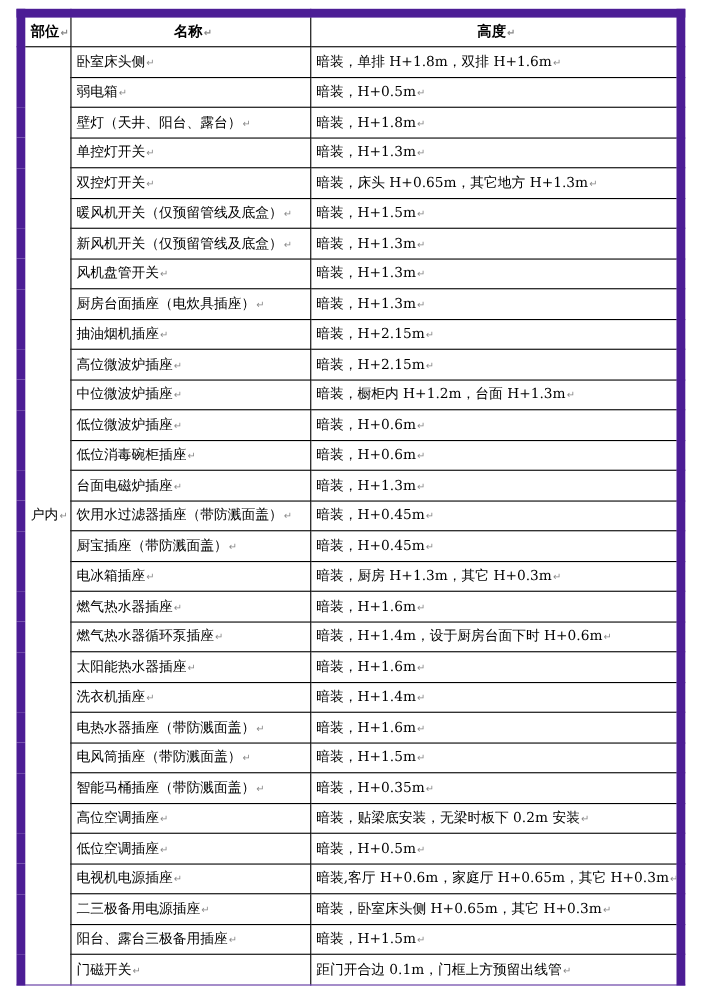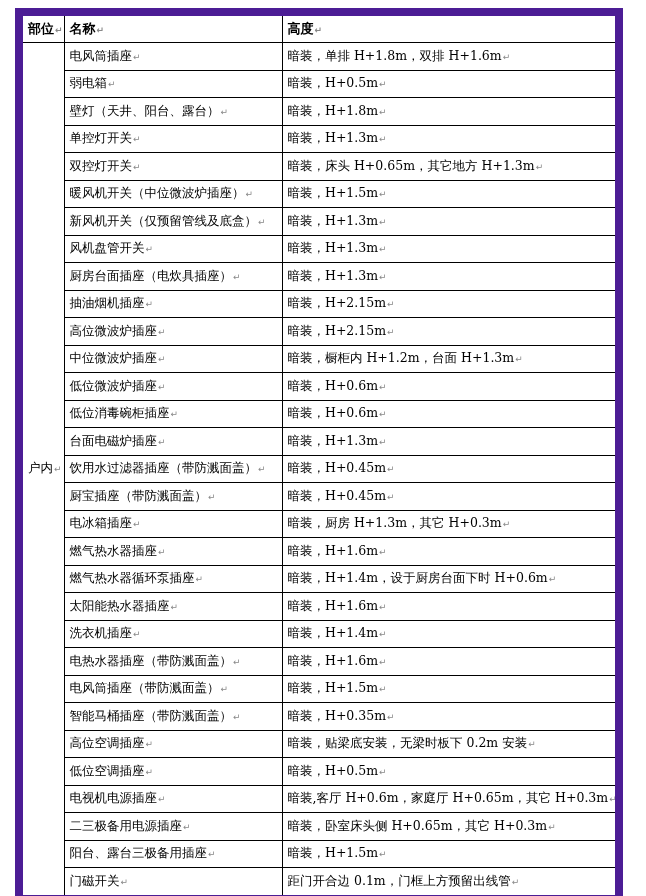--- a/index.html
+++ b/index.html
@@ -9,21 +9,21 @@
     position: absolute; left: 15px; top: 8px;
     width: 608px; border-collapse: collapse;
     border: 8px solid #4c1d95; table-layout: fixed;
   }
   table.spec td, table.spec th {
     border: 1px solid #000; padding: 0 0 0 5px; height: 26.5px;
     font-size: 12.5px; font-weight: normal; text-align: left;
     white-space: nowrap; overflow: hidden; vertical-align: middle;
   }
   table.spec th { font-weight: bold; font-size: 13px; height: 26px; }
-  table.spec th.c { }
+  table.spec th.c { text-align: center; }
   table.spec tr.head th { border-bottom: 1px solid #000; }
   .col-loc { width: 45px; }
   .col-name { width: 218px; }
   .col-h { width: auto; }
   td.loc { text-align: right; padding-right: 3px; vertical-align: middle; }
   .mark { color: #888; font-size: 9px; margin-left: 1px; }
   .h { font-family: "DejaVu Serif", "Liberation Serif", serif; margin-top: 28px; }
 </style>
 </head>
 <body>
@@ -37,41 +37,41 @@
   <thead>
     <tr class="head">
       <th><span>部位</span><span class="mark">↵</span></th>
       <th class="c"><span>名称</span><span class="mark">↵</span></th>
       <th class="c"><span>高度</span><span class="mark">↵</span></th>
     </tr>
   </thead>
   <tbody id="rows">
       <tr>
         <td class="loc" rowspan="31"><span>户内</span><span class="mark">↵</span></td>
-        <td><span>电风筒插座</span><span class="mark">↵</span></td>
+        <td><span>卧室床头侧</span><span class="mark">↵</span></td>
         <td><span class="h">暗装，单排 H+1.8m，双排 H+1.6m</span><span class="mark">↵</span></td>
       </tr>
       <tr>
         <td><span>弱电箱</span><span class="mark">↵</span></td>
         <td><span class="h">暗装，H+0.5m</span><span class="mark">↵</span></td>
       </tr>
       <tr>
         <td><span>壁灯（天井、阳台、露台）</span><span class="mark">↵</span></td>
         <td><span class="h">暗装，H+1.8m</span><span class="mark">↵</span></td>
       </tr>
       <tr>
         <td><span>单控灯开关</span><span class="mark">↵</span></td>
         <td><span class="h">暗装，H+1.3m</span><span class="mark">↵</span></td>
       </tr>
       <tr>
         <td><span>双控灯开关</span><span class="mark">↵</span></td>
         <td><span class="h">暗装，床头 H+0.65m，其它地方 H+1.3m</span><span class="mark">↵</span></td>
       </tr>
       <tr>
-        <td><span>暖风机开关（中位微波炉插座）</span><span class="mark">↵</span></td>
+        <td><span>暖风机开关（仅预留管线及底盒）</span><span class="mark">↵</span></td>
         <td><span class="h">暗装，H+1.5m</span><span class="mark">↵</span></td>
       </tr>
       <tr>
         <td><span>新风机开关（仅预留管线及底盒）</span><span class="mark">↵</span></td>
         <td><span class="h">暗装，H+1.3m</span><span class="mark">↵</span></td>
       </tr>
       <tr>
         <td><span>风机盘管开关</span><span class="mark">↵</span></td>
         <td><span class="h">暗装，H+1.3m</span><span class="mark">↵</span></td>
       </tr>

